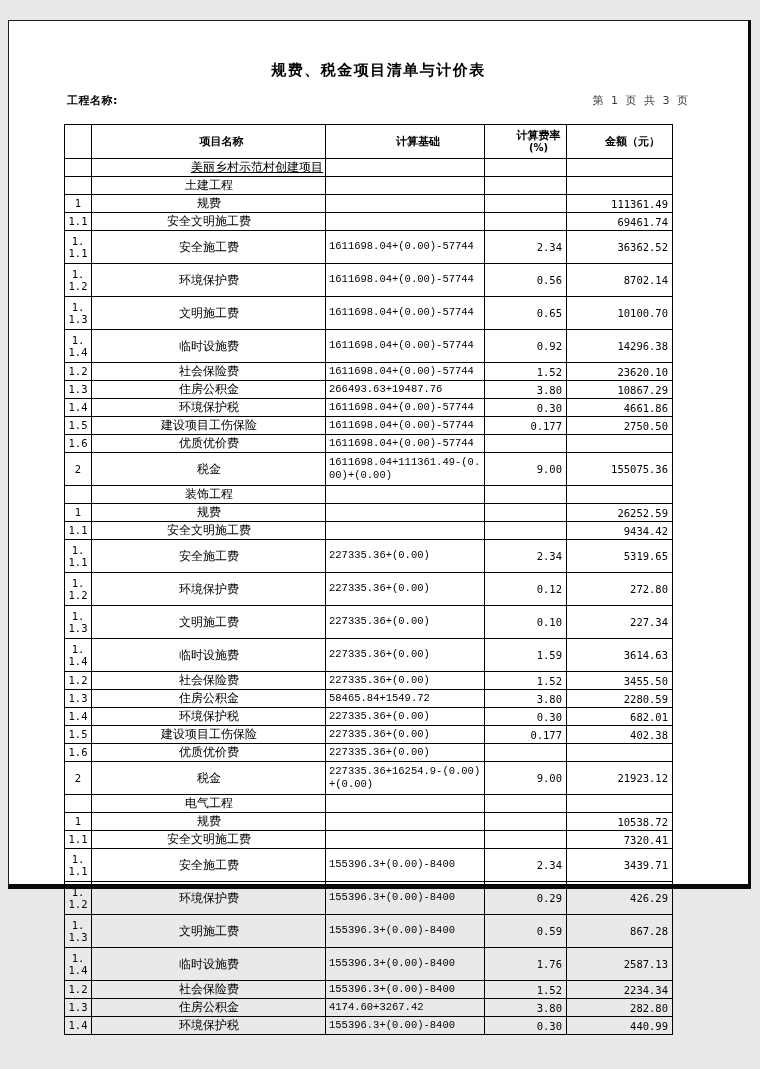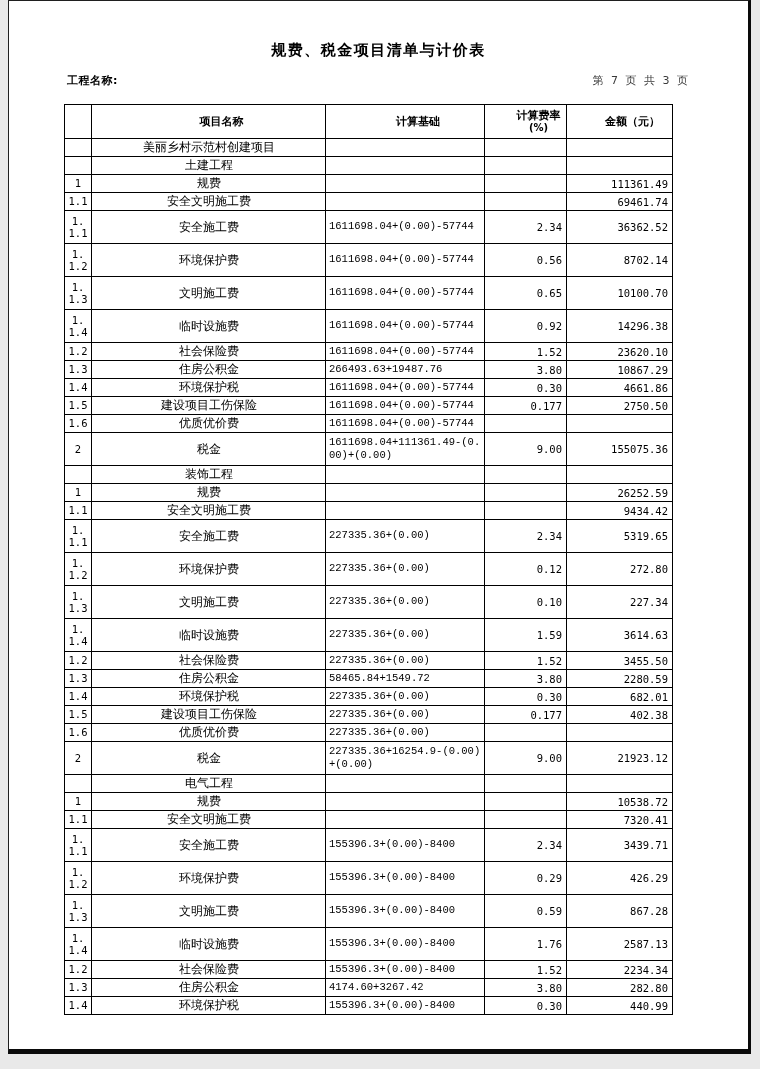--- a/index.html
+++ b/index.html
@@ -5,22 +5,22 @@
   html,body { margin:0; padding:0; }
   body {
     width:760px; height:1069px;
     background:#e9e9e9;
     font-family:"DejaVu Sans","Liberation Sans",sans-serif;
     color:#000;
     position:relative;
     overflow:hidden;
   }
   .page {
-    position:absolute; left:8px; top:0;
-    width:743px; height:1054px;
+    position:absolute; left:8px; top:20px;
+    width:743px; height:869px;
     box-sizing:border-box;
     background:#fff;
     border:1px solid #1f1f1f;
     border-right:3px solid #0a0a0a;
     border-bottom:5px solid #0a0a0a;
   }
   .title {
     margin-top:40px;
     text-align:center;
     font-size:15px;
@@ -62,21 +62,21 @@
   tbody tr.r2 td { height:33px; }
   td.c-no {
     text-align:center;
     font-family:"DejaVu Sans Mono","Liberation Mono",monospace;
     font-size:10.5px;
     line-height:1.15;
     word-break:break-all;
     padding:0 1px;
   }
   td.c-name { font-size:12px; text-align:center; padding-left:3px; }
-  td.c-name.center { text-align:center; }
+  td.c-name.center { text-align:right;text-decoration:underline; }
   td.c-basis {
     font-family:Liberation Mono, monospace;
     font-size:10.5px;
     line-height:1.25;
     text-align:left;
     padding-left:3px;
     word-break:break-all;
     margin-left:8px;
   }
   td.c-rate, td.c-amount {
@@ -86,21 +86,21 @@
     padding-right:4px;
   }
 </style>
 </head>
 <body>
 
 <div class="page">
   <div class="title">规费、税金项目清单与计价表</div>
   <div class="meta-row">
     <span class="proj">工程名称:</span>
-    <span class="pageinfo">第 7 页 共 3 页</span>
+    <span class="pageinfo">第 1 页 共 3 页</span>
   </div>
   <table>
     <colgroup>
       <col style="width:27px">
       <col style="width:234px">
       <col style="width:159px">
       <col style="width:82px">
       <col style="width:106px">
     </colgroup>
     <thead>

